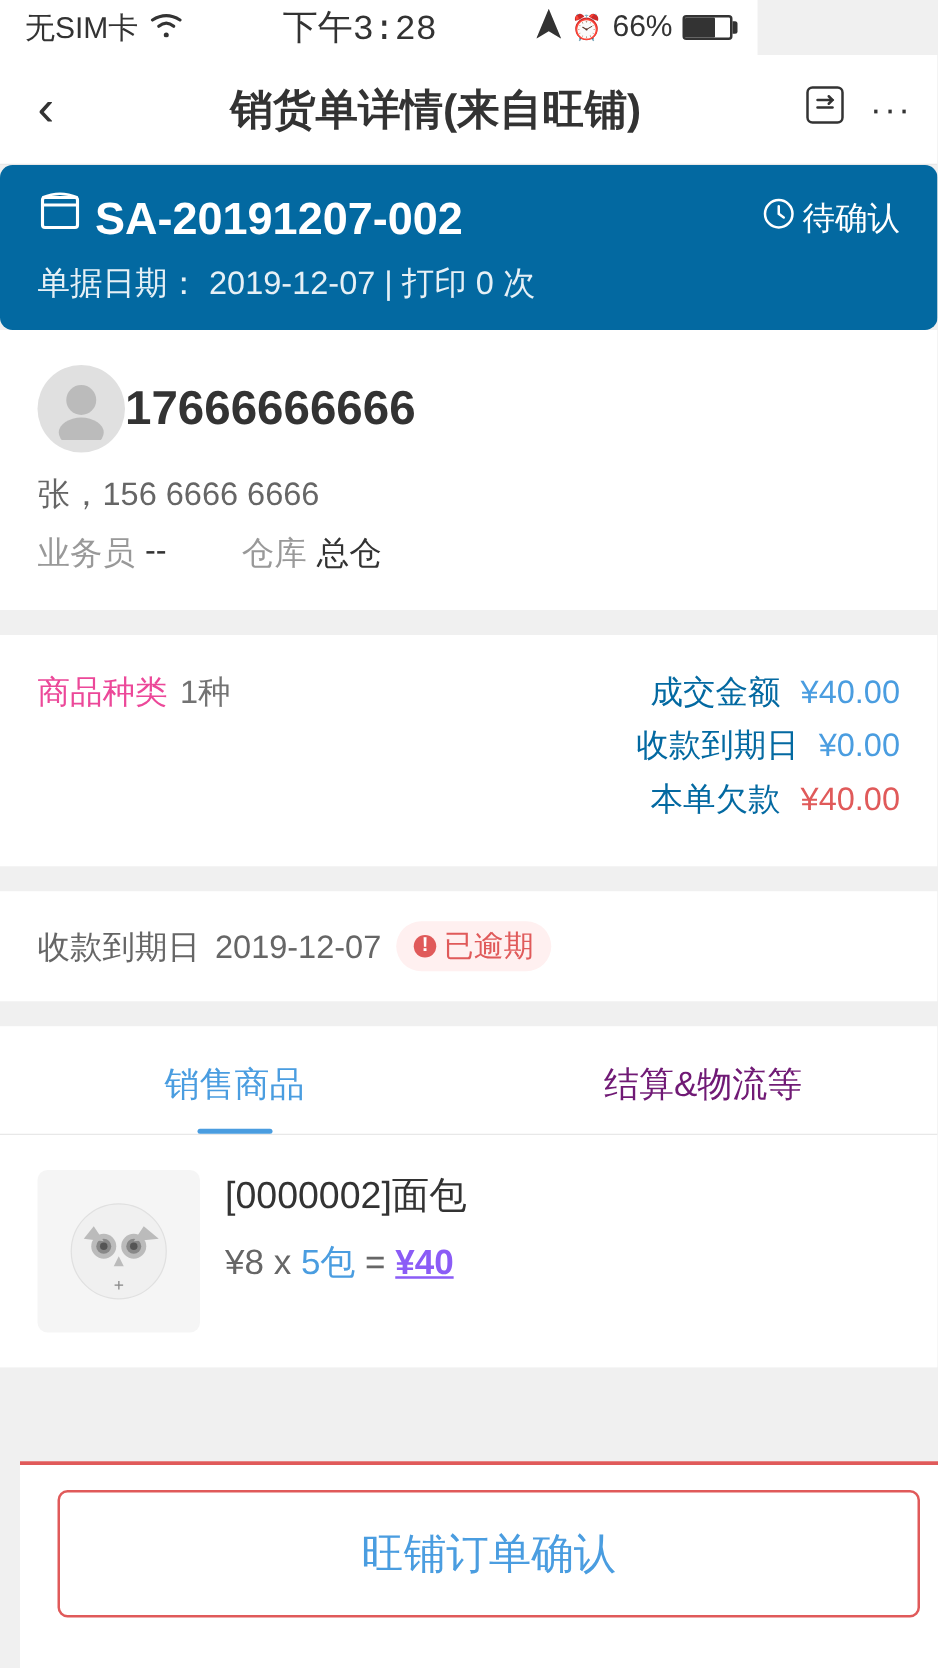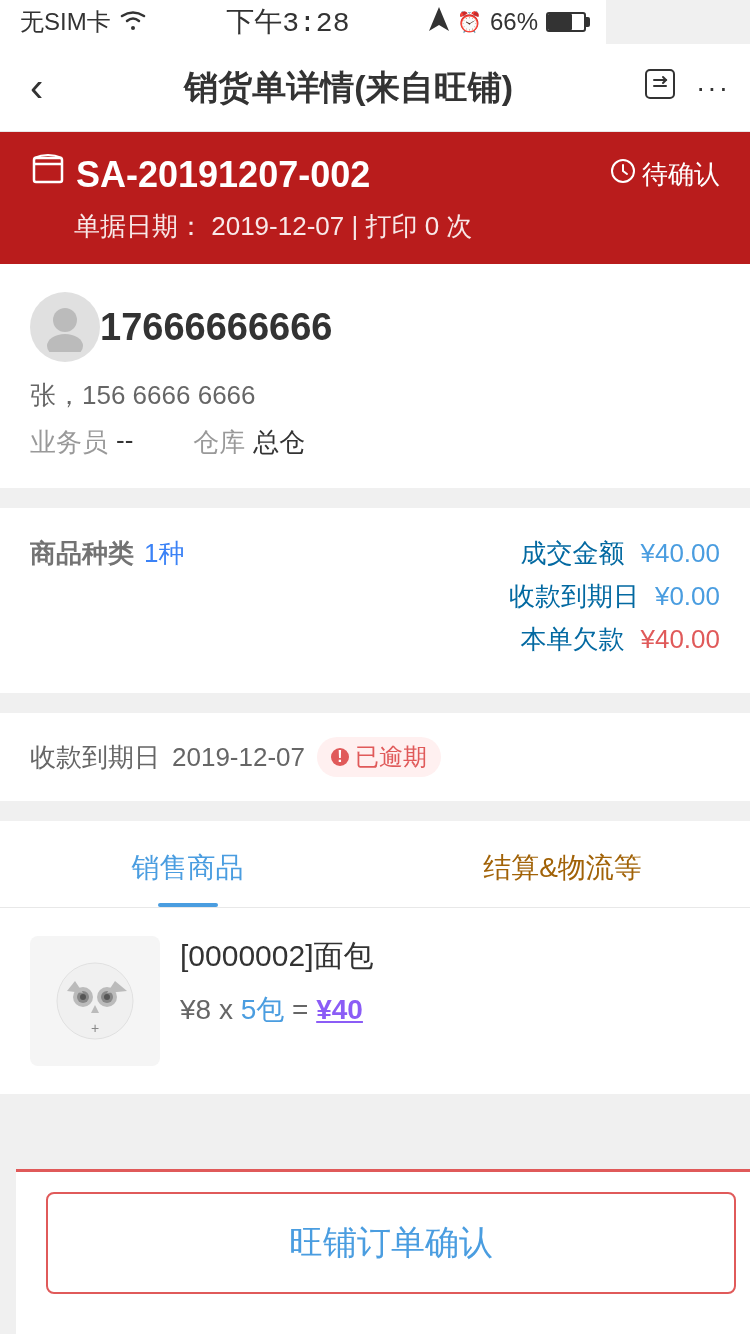--- a/index.html
+++ b/index.html
@@ -101,23 +101,24 @@
       color: #333;
     }
     .nav-more {
       font-size: 28px;
       color: #333;
       letter-spacing: 2px;
     }
 
     
     .order-header {
-      background: #b91c1c;
+      background: #0369a1;
       padding: 20px 30px;
       color: #fff;
+      border-radius: 10px;
     }
     .order-header-top {
       display: flex;
       justify-content: space-between;
       align-items: center;
       margin-bottom: 12px;
     }
     .order-id {
       font-size: 36px;
       font-weight: 700;
@@ -129,21 +130,20 @@
     .order-status {
       font-size: 26px;
       color: #fff;
       display: flex;
       align-items: center;
       gap: 6px;
     }
     .order-date {
       font-size: 26px;
       color: rgba(255,255,255,0.9);
-      margin-left: 44px;
     }
 
     
     .card {
       background: #fff;
       margin-bottom: 20px;
     }
 
     
     .customer-section {
@@ -200,22 +200,22 @@
       justify-content: space-between;
       align-items: flex-start;
     }
     .summary-left {
       display: flex;
       align-items: center;
       gap: 10px;
       font-size: 26px;
       color: #666;
     }
-    .summary-label { color: #737373; font-weight: bold; }
-    .summary-value { color: #3b82f6; }
+    .summary-label { color: #ec4899; }
+    .summary-value { color: #737373; }
     .summary-right {
       text-align: right;
       font-size: 26px;
     }
     .summary-row {
       display: flex;
       justify-content: flex-end;
       align-items: center;
       gap: 16px;
       margin-bottom: 8px;
@@ -265,21 +265,21 @@
     }
     .tabs-header {
       display: flex;
       border-bottom: 1px solid #e8e8e8;
     }
     .tab-item {
       flex: 1;
       text-align: center;
       padding: 28px 0 20px;
       font-size: 28px;
-      color: #a16207;
+      color: #701a75;
       position: relative;
       cursor: pointer;
     }
     .tab-item.active {
       color: #4a9de0;
     }
     .tab-item.active::after {
       content: '';
       position: absolute;
       bottom: 0;

